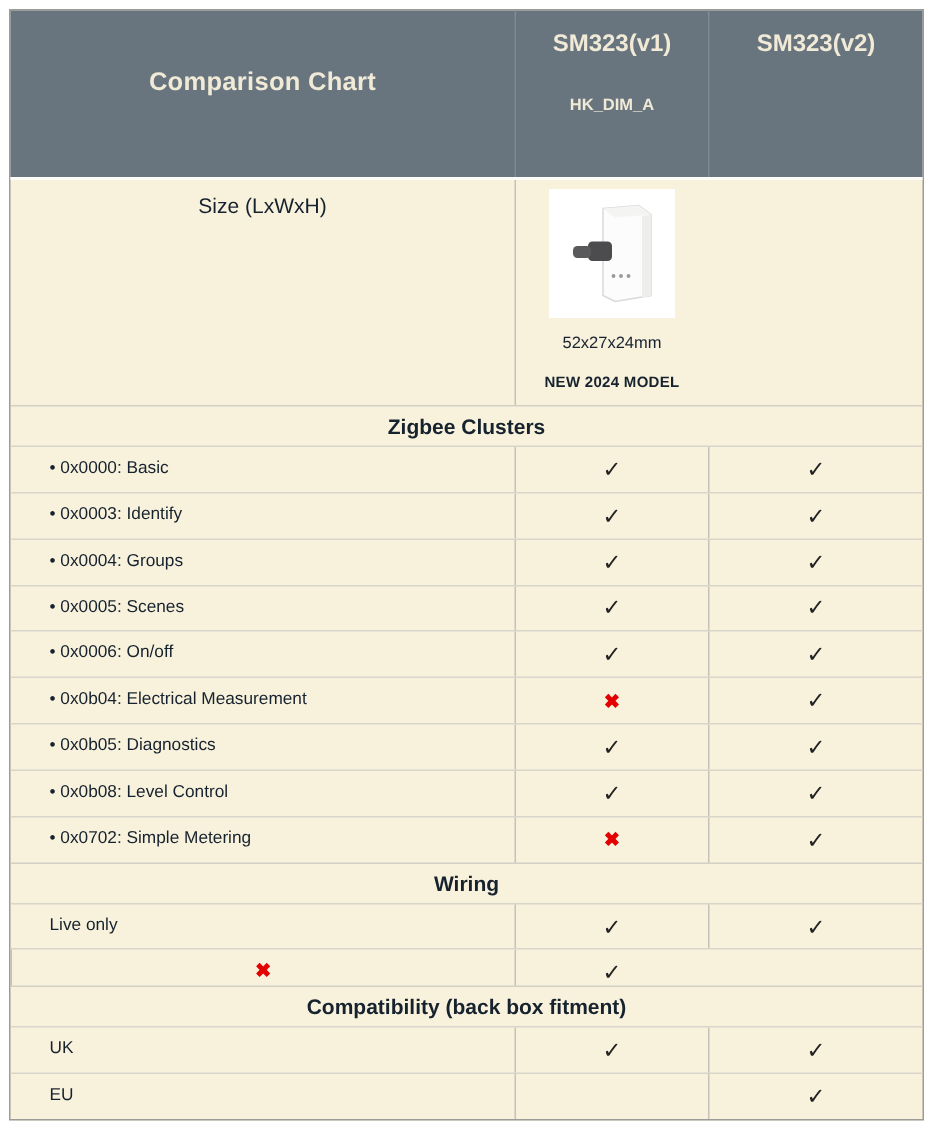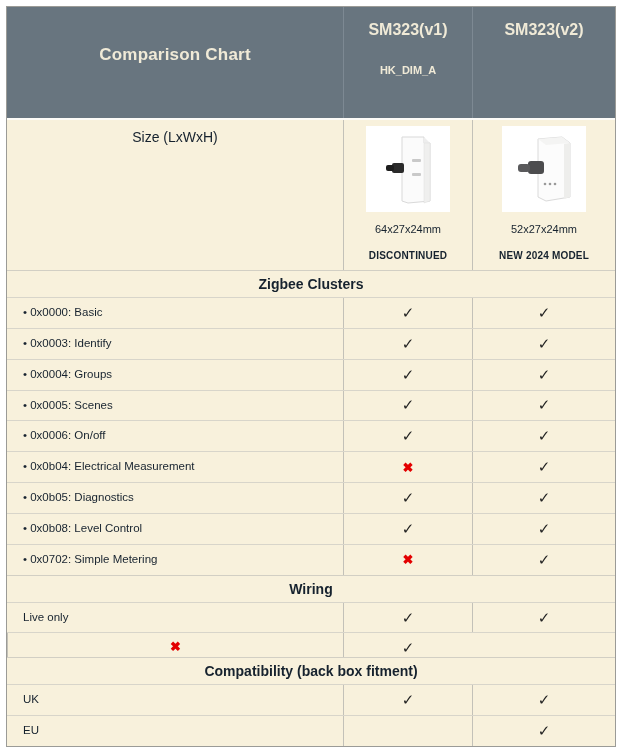--- a/index.html
+++ b/index.html
@@ -54,21 +54,21 @@
   .status { font-size: 10px; font-weight: bold; margin-top: 15px; letter-spacing: .2px; }
   
   .r-sec {
     height: 27px;
     border-top: 1px solid #d2cfc4;
     display: flex; align-items: center; justify-content: center;
     font-size: 14px; font-weight: bold;
   }
   
   .r-data { border-top: 1px solid #d8d5ca; min-height: 24px; align-items: center; }
-  .r-data .label-cell { font-size: 11.5px; padding: 4px 0 4px 16px; line-height: 1.9; }
+  .r-data .label-cell { font-size: 11.5px; padding: 4px 0 4px 26px; line-height: 1.9; }
   .val-cell {
     border-left: 1px solid #c3c1b8;
     text-align: center;
     align-self: stretch;
     display: flex; align-items: center; justify-content: center;
   }
   .r-tall { align-items: start; }
   .r-tall .val-cell { align-items: flex-start; padding-top: 6px; }
   .mark { font-size: 15px; color: #222222; }
   .mark.cross { font-size: 13px; font-weight: bold; color: #e30000; }
@@ -87,37 +87,20 @@
       <div class="h-col-title">SM323(v1)</div>
       <div class="h-subtitle">HK_DIM_A</div>
     </div>
     <div class="hcell">
       <div class="h-col-title">SM323(v2)</div>
     </div>
   </div>
 
   <div class="grid-row r-size">
     <div class="label-cell">Size (LxWxH)</div>
-    <div class="prod-cell">
-      <div class="img-box">
-        <span>
-          <svg width="72" height="80" viewBox="0 0 72 80">
-            <polygon points="30,8 52,8 52,14 58,14 58,72 36,74 30,72" fill="#fbfbfb" stroke="#d9d9d9" stroke-width="1"></polygon>
-            <polygon points="52,8 58,14 52,14" fill="#ededed"></polygon>
-            <polygon points="52,14 58,14 58,72 52,74" fill="#efefee" stroke="#dcdcdc" stroke-width="0.5"></polygon>
-            <rect x="40" y="30" width="9" height="3" rx="1" fill="#c9c9c9"></rect>
-            <rect x="40" y="44" width="9" height="3" rx="1" fill="#c9c9c9"></rect>
-            <rect x="20" y="34" width="12" height="10" rx="2" fill="#2b2b2b"></rect>
-            <rect x="14" y="36" width="8" height="6" rx="2" fill="#1d1d1d"></rect>
-          </svg>
-        </span>
-      </div>
-      <div class="dims">64x27x24mm</div>
-      <div class="status">DISCONTINUED</div>
-    </div>
     <div class="prod-cell">
       <div class="img-box">
         <span>
           <svg width="72" height="80" viewBox="0 0 72 80">
             <polygon points="30,10 54,8 62,14 62,68 38,72 30,68" fill="#fcfcfc" stroke="#dadada" stroke-width="1"></polygon>
             <polygon points="54,8 62,14 38,16 30,10" fill="#f4f4f3"></polygon>
             <polygon points="62,14 62,68 56,70 56,15" fill="#eeeeec"></polygon>
             <rect x="20" y="32" width="16" height="13" rx="3" fill="#4c4c4e"></rect>
             <rect x="10" y="35" width="12" height="8" rx="3" fill="#5a5a5c"></rect>
             <circle cx="37" cy="55" r="1.3" fill="#9a9a9a"></circle>

